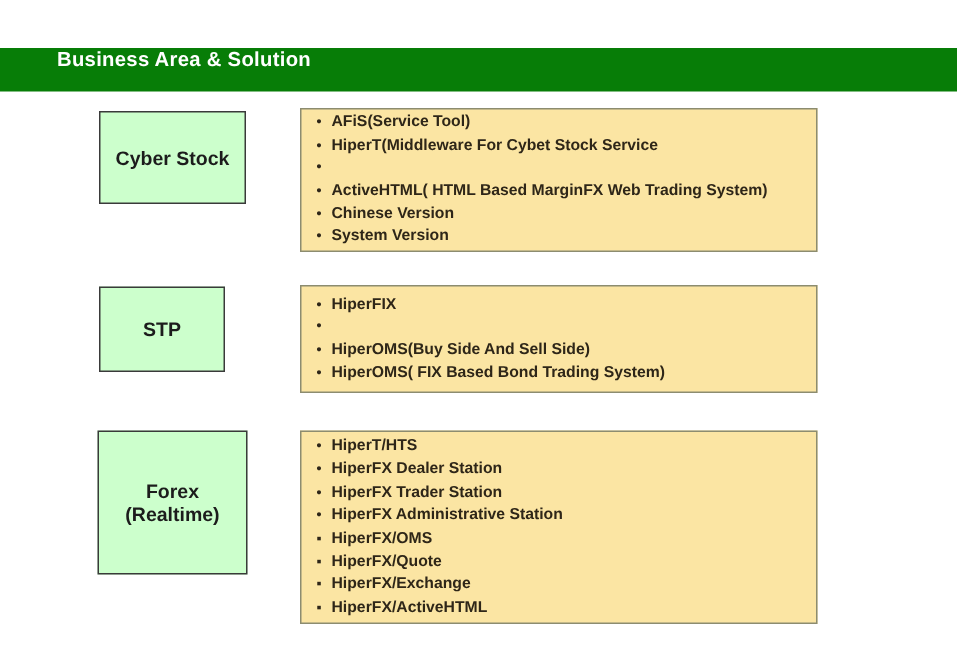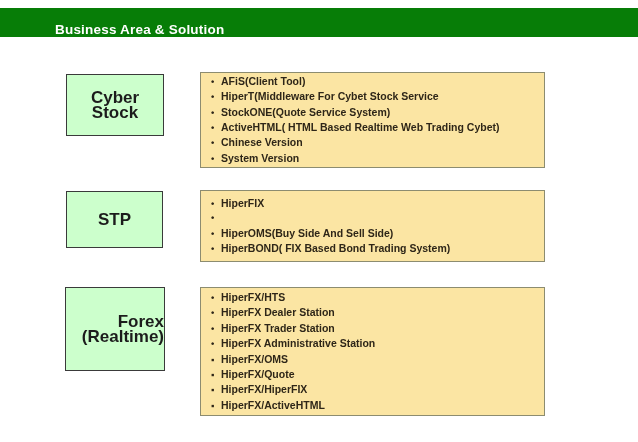--- a/index.html
+++ b/index.html
@@ -6,46 +6,46 @@
   .slide {
     position: relative;
     width: 638px;
     height: 442px;
     background: #ffffff;
     font-family: "Liberation Sans", sans-serif;
     overflow: hidden;
   }
   .title-bar {
     position: absolute;
-    left: 0; top: 8px;
+    left: 0; top: 32px;
     width: 638px; height: 29px;
     background: #077d07;
     display: flex;
-    align-items: flex-end;
+    align-items: flex-start;
     box-sizing: border-box;
-    padding-left: 55px;
+    padding-left: 38px;
   }
   .title-bar .title-text {
     color: #ffffff;
     font-size: 13.5px;
     font-weight: bold;
     letter-spacing: 0.2px;
   }
   .category-box {
     position: absolute;
     background: #ccffcc;
     border: 1.5px solid #3a3a3a;
     box-sizing: border-box;
     display: flex;
     flex-direction: column;
     align-items: center;
     justify-content: center;
     text-align: center;
     font-weight: bold;
-    font-size: 17px;
+    font-size: 13px;
     line-height: 15px;
     color: #1c1c1c;
   }
   .solutions-box {
     position: absolute;
     background: #fbe5a3;
     border: 1px solid #8c8c70;
     box-sizing: border-box;
     display: flex;
     flex-direction: column;
@@ -62,53 +62,52 @@
     font-size: 10.5px;
   }
   .bullet {
     flex: none;
     width: 10px;
     font-size: 9.5px;
   }
   
   #cat-1 { left: 66px;  top: 74px;  width: 98px;  height: 62px; }
   #sol-1 { left: 200px; top: 72px;  width: 345px; height: 96px; }
-  #cat-2 { left: 66px;  top: 191px; width: 97px;  height: 57px; }
+  #cat-2 { left: 66px;  top: 191px; width: 84px;  height: 57px; }
   #sol-2 { left: 200px; top: 190px; width: 345px; height: 72px; }
-  #cat-3 { left: 65px;  top: 287px; width: 100px; height: 84px; align-items: flex-end; }
+  #cat-3 { left: 65px;  top: 287px; width: 100px; height: 96px; }
   #sol-3 { left: 200px; top: 287px; width: 345px; height: 129px; }
 </style>
 </head>
 <body>
 
 <div class="slide">
 
   <div class="title-bar">
     <span class="title-text">Business Area &amp; Solution</span>
   </div>
 
   <div id="cat-1" class="category-box">
     <div>Cyber Stock</div>
   </div>
   <div id="sol-1" class="solutions-box">
     <div class="item">
         <span class="bullet">•</span>
-        <span>AFiS(Client Tool)</span>
+        <span>AFiS(Service Tool)</span>
       </div>
     <div class="item">
         <span class="bullet">•</span>
         <span>HiperT(Middleware For Cybet Stock Service</span>
       </div>
     <div class="item">
         <span class="bullet">•</span>
-        <span>StockONE(Quote Service System)</span>
       </div>
     <div class="item">
         <span class="bullet">•</span>
-        <span>ActiveHTML( HTML Based Realtime Web Trading Cybet)</span>
+        <span>ActiveHTML( HTML Based MarginFX Web Trading System)</span>
       </div>
     <div class="item">
         <span class="bullet">•</span>
         <span>Chinese Version</span>
       </div>
     <div class="item">
         <span class="bullet">•</span>
         <span>System Version</span>
       </div>
   </div>
@@ -123,32 +122,32 @@
       </div>
     <div class="item">
         <span class="bullet">•</span>
       </div>
     <div class="item">
         <span class="bullet">•</span>
         <span>HiperOMS(Buy Side And Sell Side)</span>
       </div>
     <div class="item">
         <span class="bullet">•</span>
-        <span>HiperBOND( FIX Based Bond Trading System)</span>
+        <span>HiperOMS( FIX Based Bond Trading System)</span>
       </div>
   </div>
 
   <div id="cat-3" class="category-box">
     <div>Forex</div>
     <div>(Realtime)</div>
   </div>
   <div id="sol-3" class="solutions-box">
     <div class="item">
         <span class="bullet">•</span>
-        <span>HiperFX/HTS</span>
+        <span>HiperT/HTS</span>
       </div>
     <div class="item">
         <span class="bullet">•</span>
         <span>HiperFX Dealer Station</span>
       </div>
     <div class="item">
         <span class="bullet">•</span>
         <span>HiperFX Trader Station</span>
       </div>
     <div class="item">
@@ -158,21 +157,21 @@
     <div class="item">
         <span class="bullet">▪</span>
         <span>HiperFX/OMS</span>
       </div>
     <div class="item">
         <span class="bullet">▪</span>
         <span>HiperFX/Quote</span>
       </div>
     <div class="item">
         <span class="bullet">▪</span>
-        <span>HiperFX/HiperFIX</span>
+        <span>HiperFX/Exchange</span>
       </div>
     <div class="item">
         <span class="bullet">▪</span>
         <span>HiperFX/ActiveHTML</span>
       </div>
   </div>
 
 </div>
 
 </body></html>

